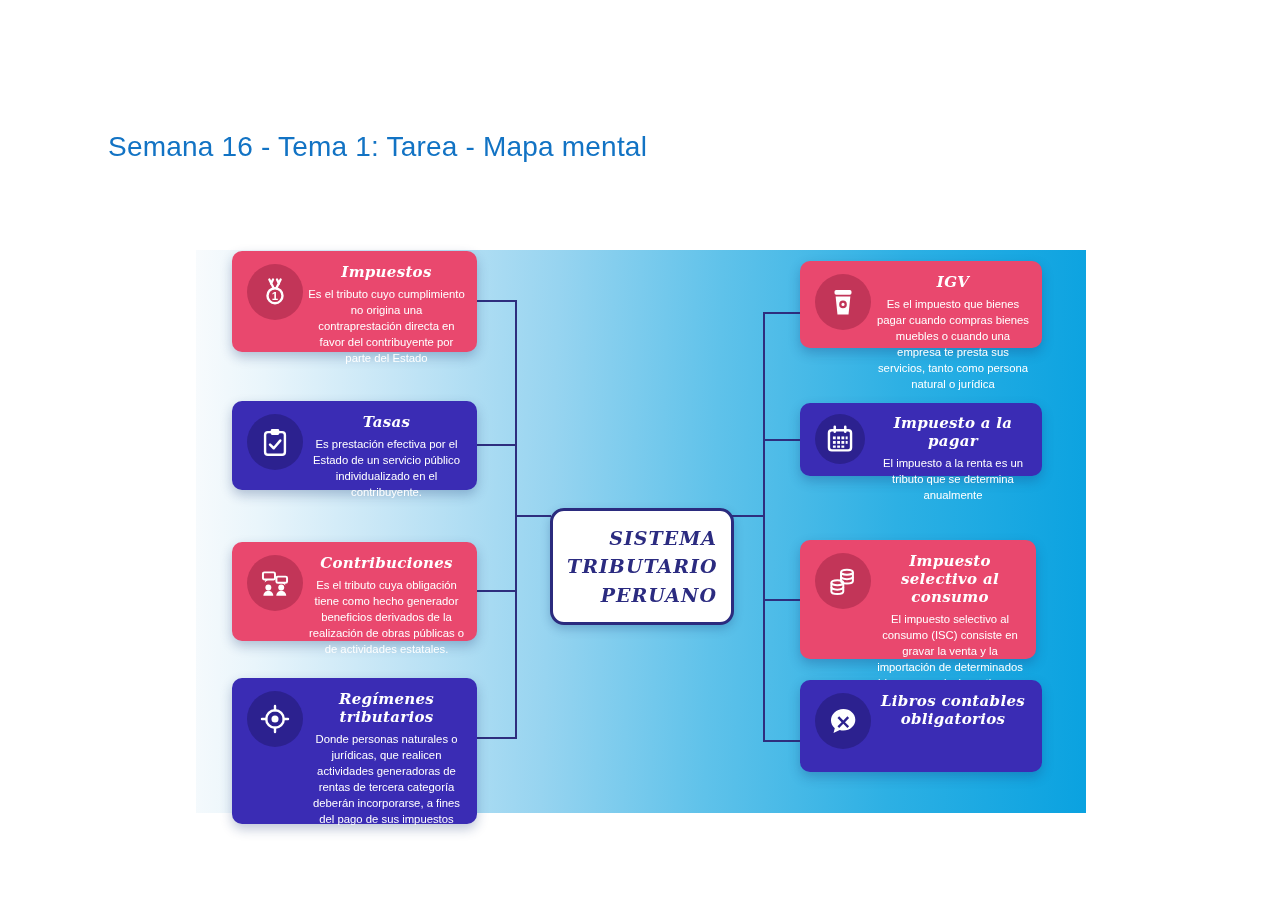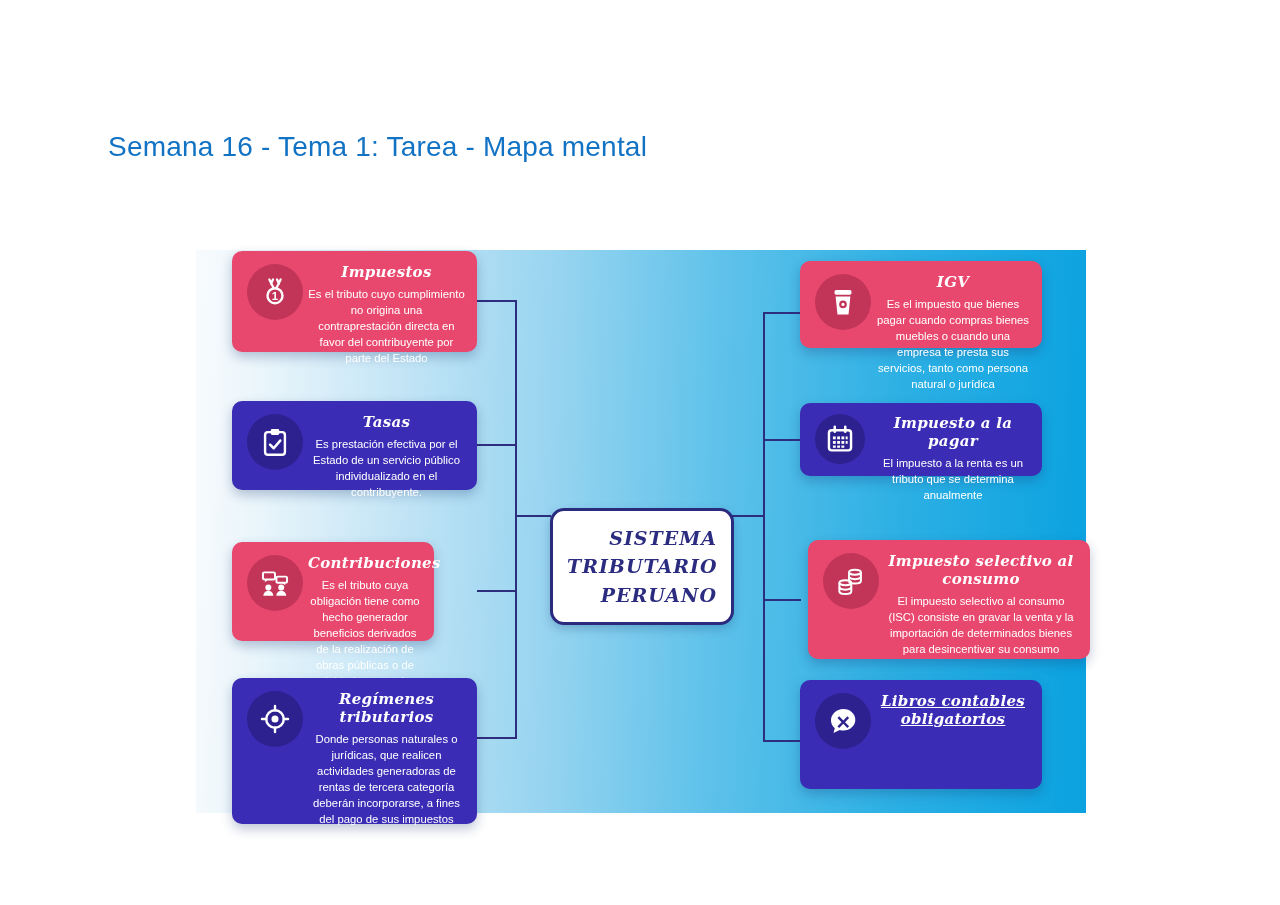--- a/index.html
+++ b/index.html
@@ -57,26 +57,26 @@
     font-family:"DejaVu Serif", serif;font-style:italic;font-weight:700;
     font-size:15px;line-height:1.2;letter-spacing:.3px;color:#fff;text-align:center;
   }
   .card-body{
     margin:5px 12px 10px 76px;
     font-size:11.3px;line-height:1.42;color:#fff;text-align:center;
   }
   
   #card-impuestos{left:36px;top:1px;width:245px;height:101px;}
   #card-tasas{left:36px;top:151px;width:245px;height:89px;}
-  #card-contribuciones{left:36px;top:292px;width:202px;height:99px;}
+  #card-contribuciones{left:36px;top:292px;width:245px;height:99px;}
   #card-regimenes-tributarios{left:36px;top:428px;width:245px;height:146px;}
   #card-igv{left:604px;top:11px;width:242px;height:87px;}
   #card-impuesto-renta{left:604px;top:153px;width:242px;height:73px;}
-  #card-impuesto-selectivo{left:604px;top:290px;width:282px;height:119px;margin-left:8px;}
-  #card-libros-contables{left:604px;top:430px;width:242px;height:109px;text-decoration:underline;}
+  #card-impuesto-selectivo{left:604px;top:290px;width:236px;height:119px;}
+  #card-libros-contables{left:604px;top:430px;width:242px;height:92px;}
   #card-impuesto-renta .icon-circle{width:50px;height:50px;top:11px;}
   #card-impuesto-renta .card-title{margin-top:11px;}
 </style>
 </head>
 <body>
 
 <h1 class="page-title">Semana 16 - Tema 1: Tarea - Mapa mental</h1>
 
 <div class="map">
 

